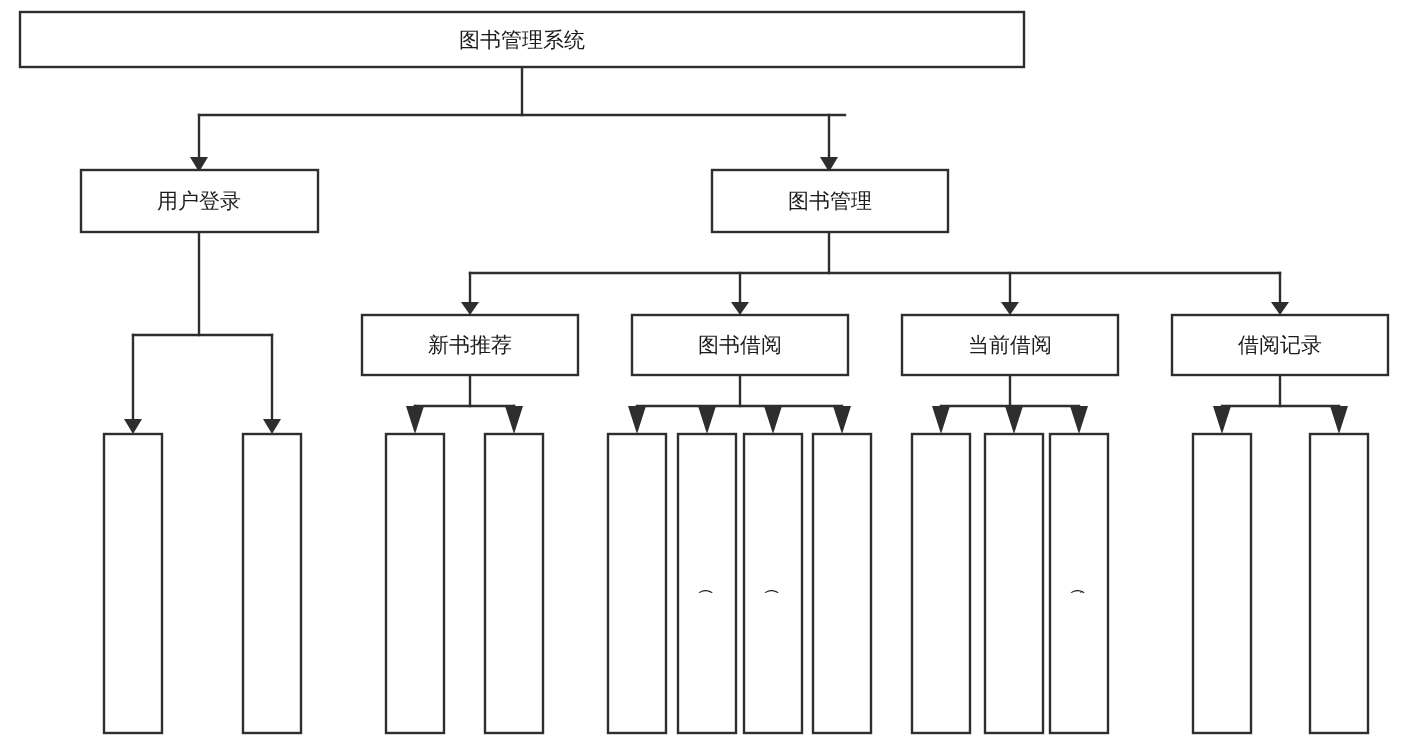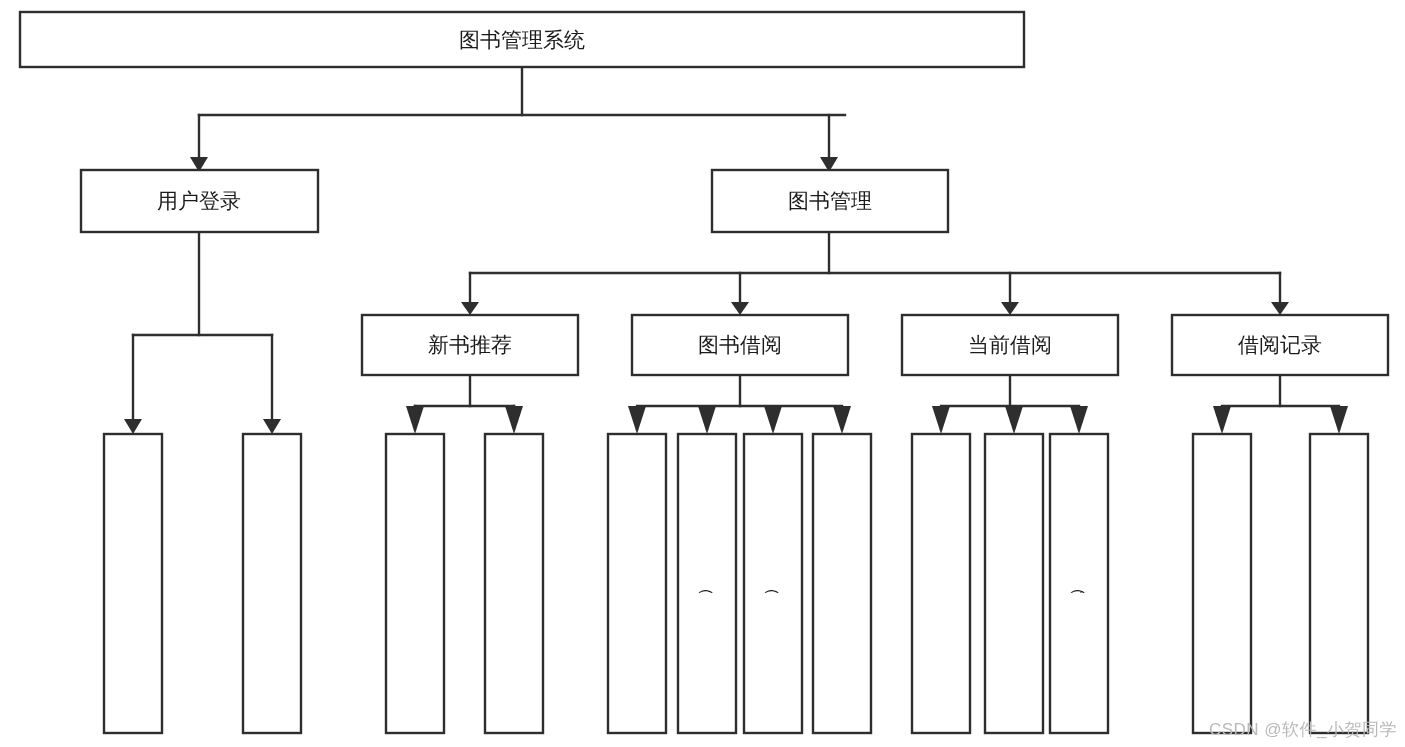--- a/index.html
+++ b/index.html
@@ -221,14 +221,13 @@
         <div class="node-label-v">确认归还（管理员）</div>
       </div>
       <div class="leaf-label-box" style="left: 1193px; top: 434px; width: 58px; height: 299px;">
         <div class="node-label-v">新增借阅记录</div>
       </div>
       <div class="leaf-label-box" style="left: 1310px; top: 434px; width: 58px; height: 299px;">
         <div class="node-label-v">查询借阅记录</div>
       </div>
     </div>
 
-  <div class="watermark">CSDN @软件_小贺同学</div>
 </div>
 
 </body></html>

